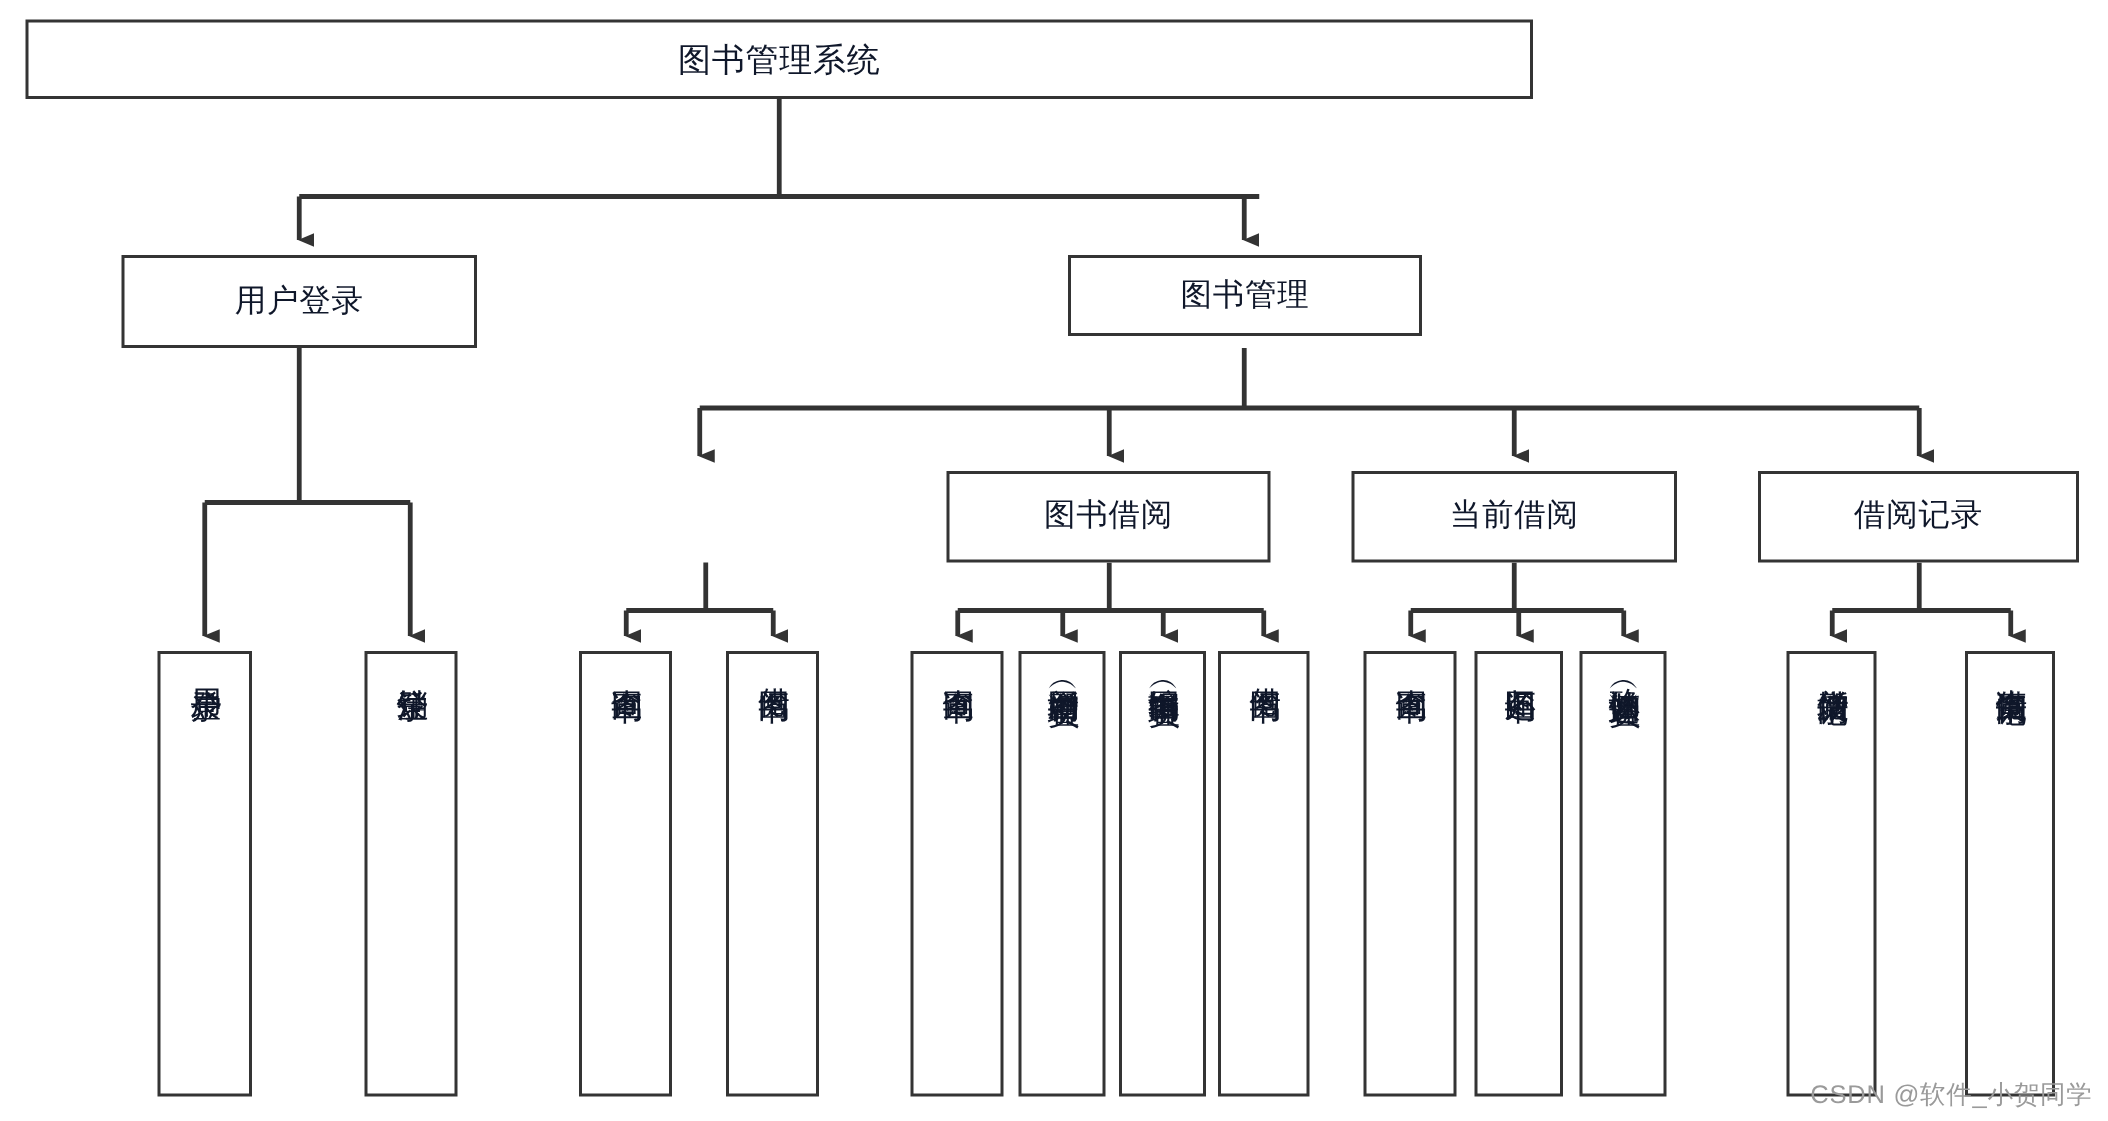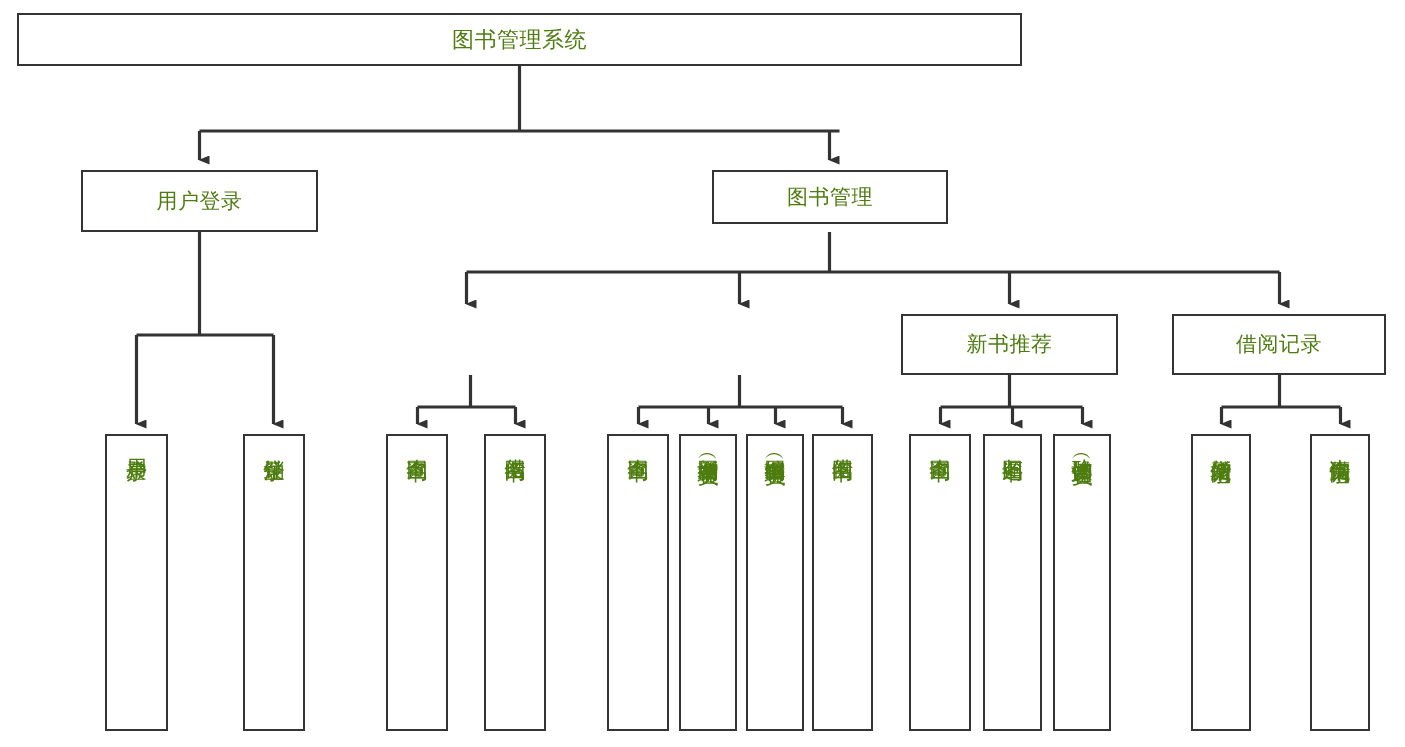--- a/index.html
+++ b/index.html
@@ -27,21 +27,21 @@
     pointer-events: none;
   }
   .node {
     position: absolute;
     box-sizing: border-box;
     background: #ffffff;
     border: 2px solid #343434;
     display: flex;
     align-items: center;
     justify-content: center;
-    color: #4d7c0f;
+    color: #0f172a;
     z-index: 2;
   }
   .node-label {
     display: block;
     text-align: center;
     line-height: 1.18;
     white-space: nowrap;
   }
   
   .node.h .node-label {
@@ -135,22 +135,25 @@
     <span class="node-label">图书管理系统</span>
   </div>
 
   <div class="node h" style="left:81px; top:170px; width:237px; height:62px;">
     <span class="node-label">用户登录</span>
   </div>
   <div class="node h" style="left:712px; top:170px; width:236px; height:54px;">
     <span class="node-label">图书管理</span>
   </div>
 
+  <div class="node h" style="left:631px; top:314px; width:216px; height:61px;">
+    <span class="node-label">图书借阅</span>
+  </div>
   <div class="node h" style="left:901px; top:314px; width:217px; height:61px;">
-    <span class="node-label">新书推荐</span>
+    <span class="node-label">当前借阅</span>
   </div>
   <div class="node h" style="left:1172px; top:314px; width:214px; height:61px;justify-content:center;">
     <span class="node-label">借阅记录</span>
   </div>
 
   <div class="node v" style="left:105px; top:434px; width:63px; height:297px;">
     <span class="node-label">用户登录</span>
   </div>
   <div class="node v" style="left:243px; top:434px; width:62px; height:297px;">
     <span class="node-label">注销登录</span>
@@ -182,14 +185,15 @@
   <div class="node v" style="left:1053px; top:434px; width:58px; height:297px;">
     <span class="node-label">确认归还（管理员）</span>
   </div>
   <div class="node v" style="left:1191px; top:434px; width:60px; height:297px;">
     <span class="node-label">新增借阅记录</span>
   </div>
   <div class="node v" style="left:1310px; top:434px; width:60px; height:297px;">
     <span class="node-label">查询借阅记录</span>
   </div>
 
+  <div id="watermark">CSDN @软件_小贺同学</div>
 
 </div>
 
 </body></html>

